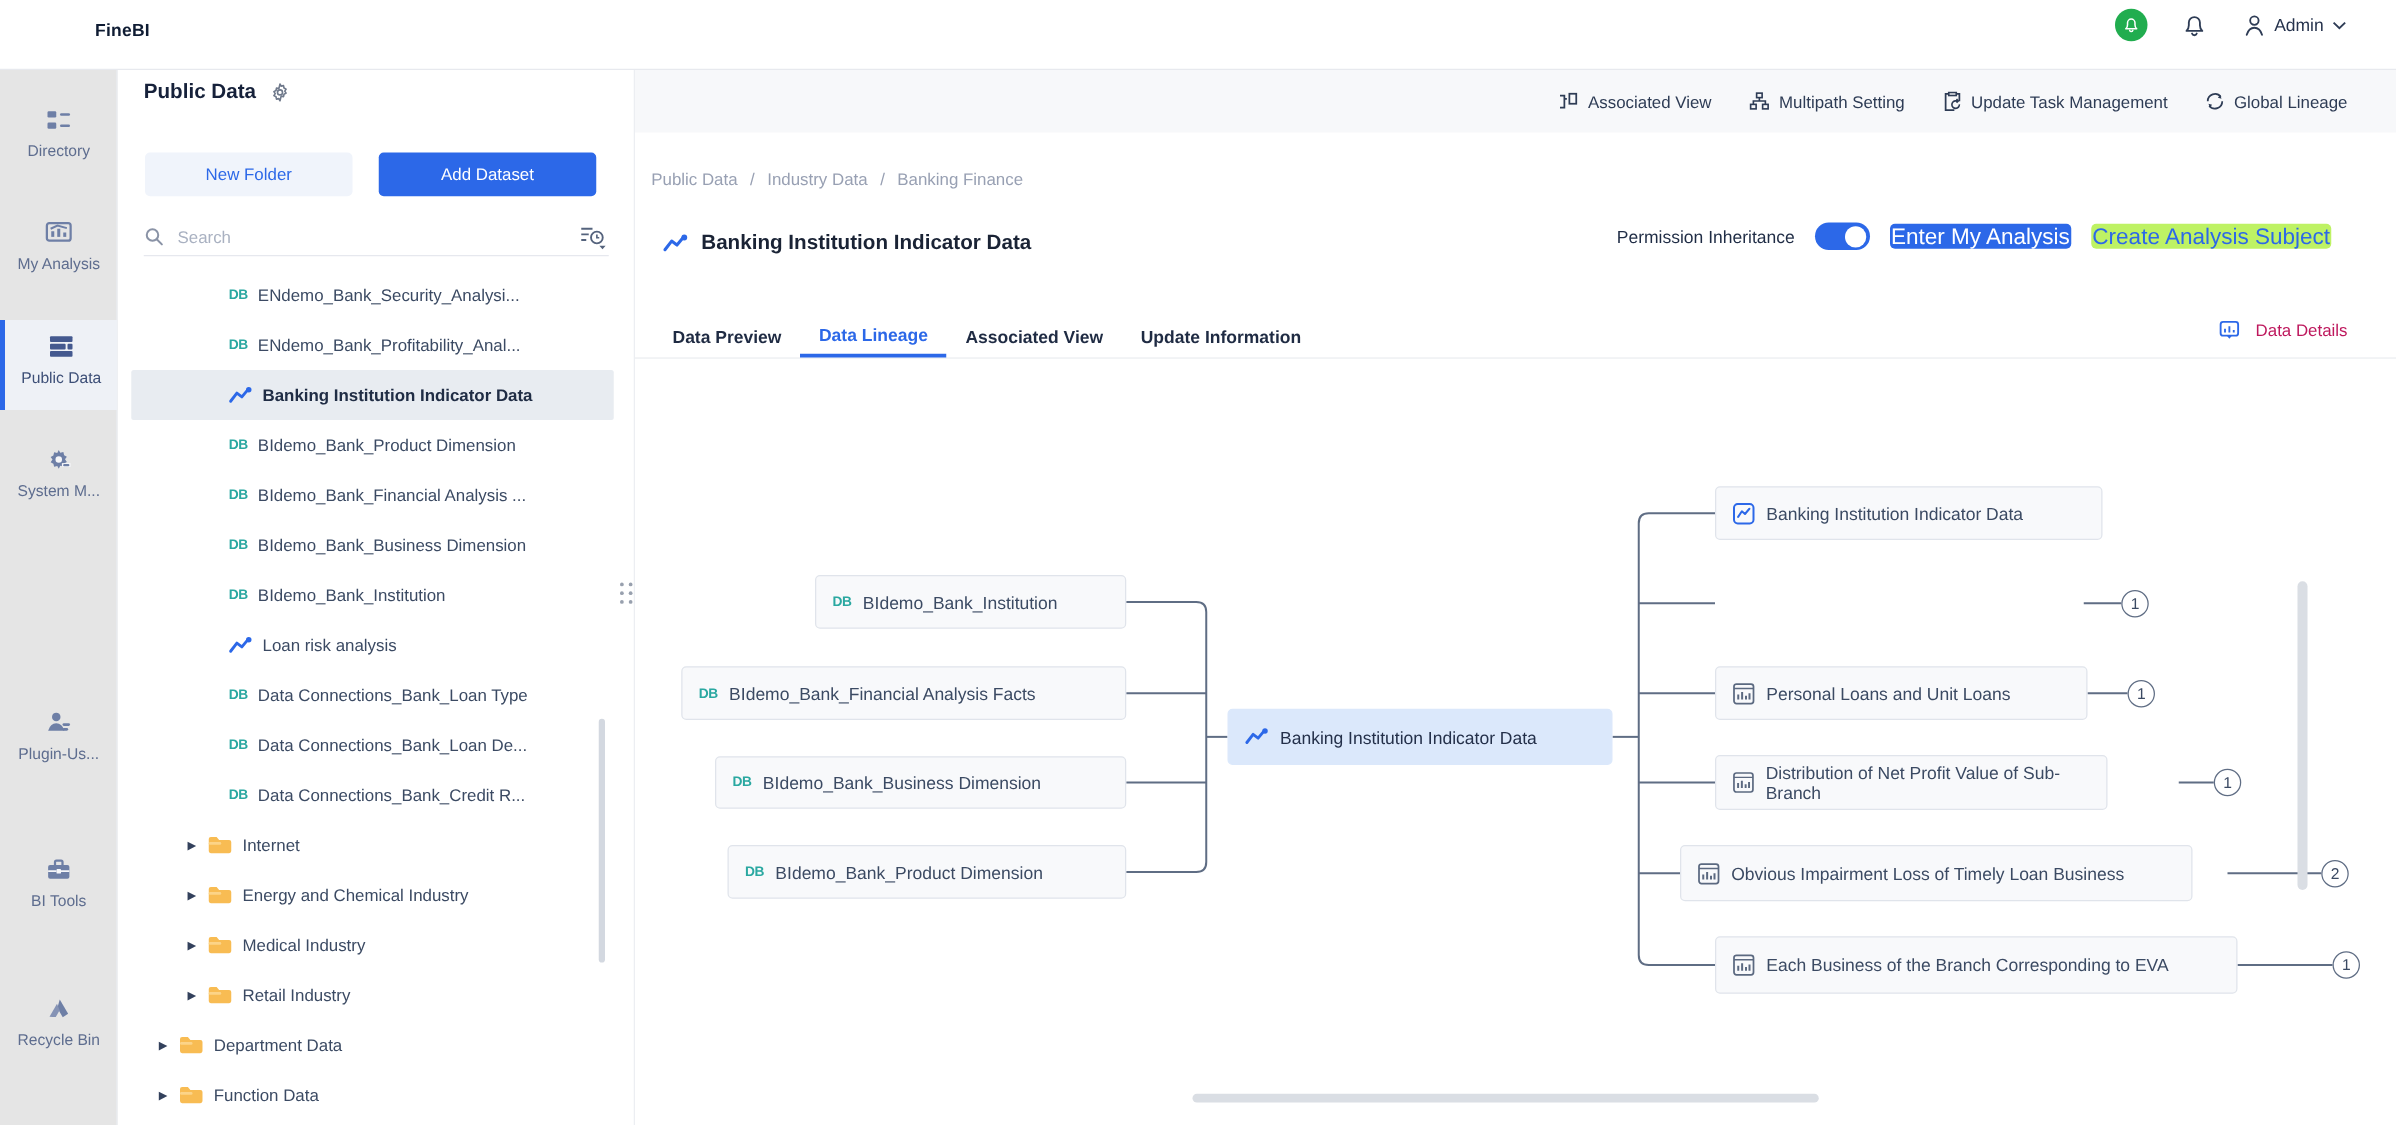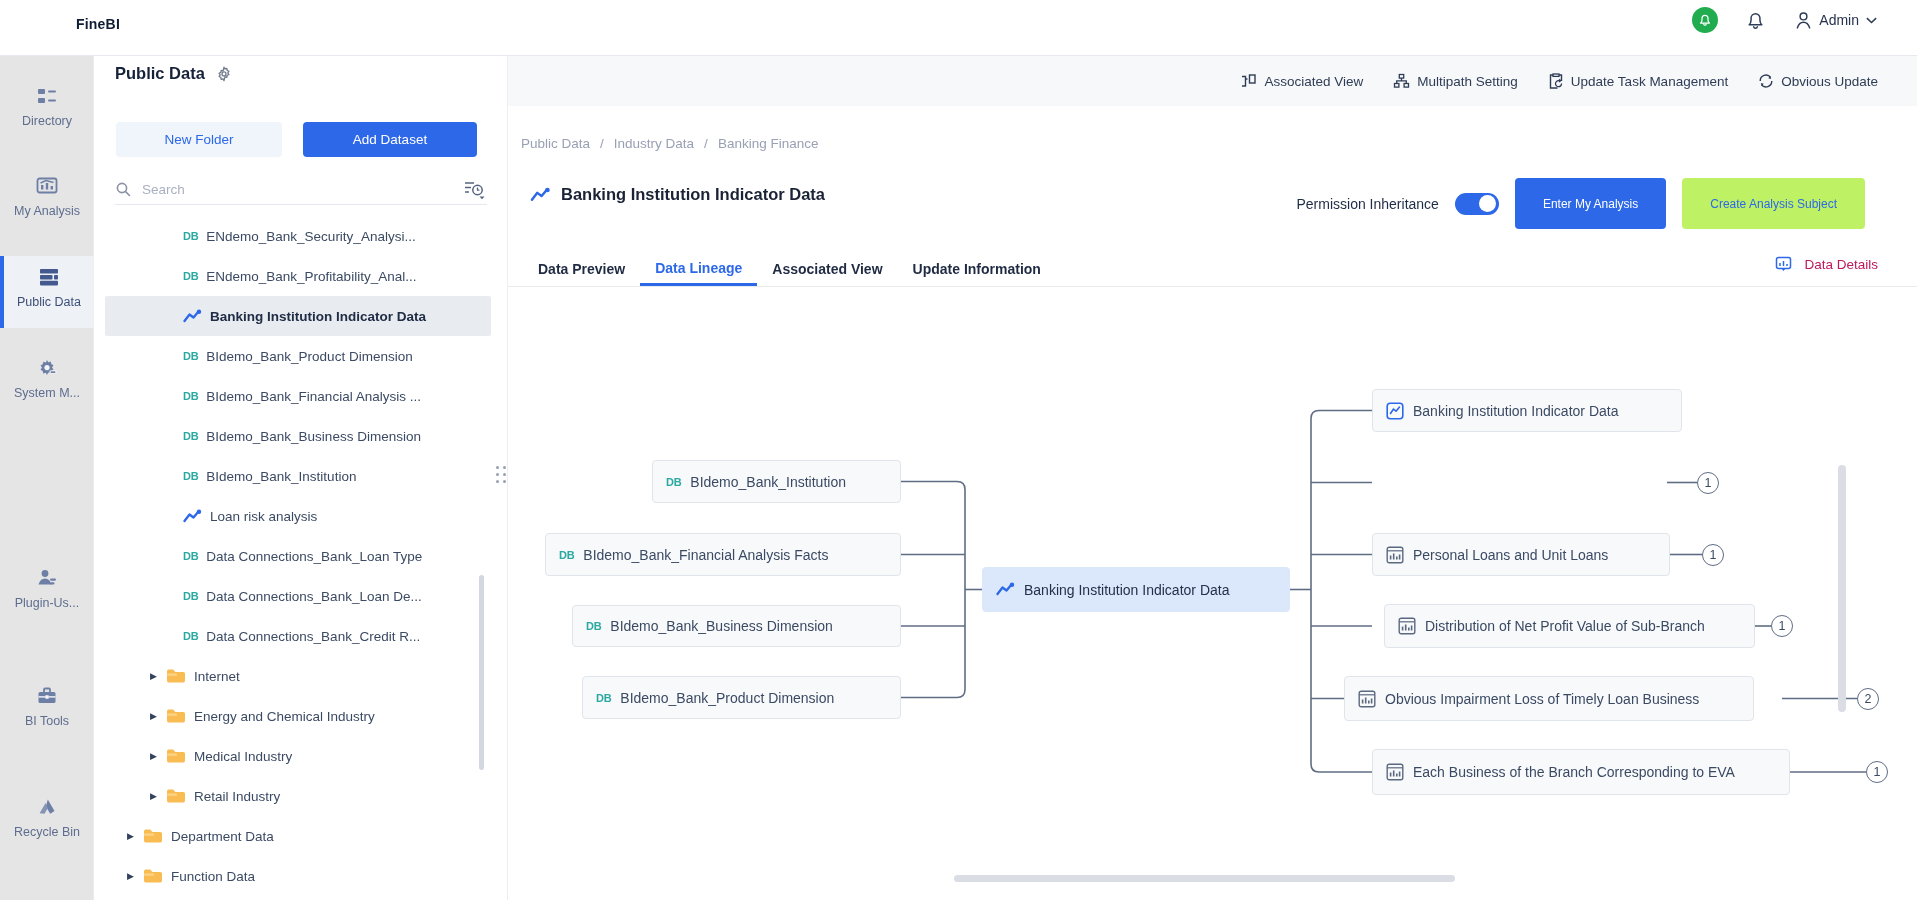--- a/index.html
+++ b/index.html
@@ -52,21 +52,21 @@
   .strip { position:absolute; left:0; top:0; width:1409px; height:50px; background:#f7f8fa; display:flex; align-items:center; justify-content:flex-end; padding-right:39px; gap:30px; }
   .tool-item { display:flex; align-items:center; gap:7px; font-size:13.5px; color:#2e3c55; cursor:pointer; }
   .crumbs { position:absolute; left:13px; top:80px; display:flex; align-items:center; gap:10px; font-size:13.5px; color:#98a0b3; }
   .crumbs span.c { cursor:pointer; }
   .title-row { position:absolute; left:22px; top:129px; display:flex; align-items:center; gap:10px; }
   .title-row .t { font-size:16.5px; font-weight:700; color:#1a2335; }
   .head-right { position:absolute; right:52px; top:122px; display:flex; align-items:center; gap:16px; }
   .perm-label { font-size:14px; color:#1f2c45; }
   .toggle { width:44px; height:22px; border-radius:11px; background:#2c68e8; position:relative; cursor:pointer; }
   .toggle .knob { position:absolute; right:3px; top:2.5px; width:17px; height:17px; border-radius:50%; background:#fff; }
-  .hbtn { height:51px; display:flex; align-items:center; justify-content:center; border-radius:4px; font-size:12px; padding:0 28px; cursor:pointer; }
+  .hbtn { height:20px; display:flex; align-items:center; justify-content:center; border-radius:4px; font-size:18px; padding:0 1px; cursor:pointer; }
   .hbtn.solid { background:#2c68e8; color:#fff; }
   .hbtn.soft  { background:#bef264; color:#2c68e8; }
 
   .tabbar { position:absolute; left:0; top:196px; width:1409px; height:35px; border-bottom:1px solid #e8eaee; display:flex; padding-left:15px; }
   .tab { padding:0 15px; font-size:14px; font-weight:700; color:#1f2b43; display:flex; align-items:center; cursor:pointer; }
   .tab.active { color:#2c68e8; border-bottom:3px solid #2c68e8; }
   .details-link { position:absolute; right:39px; top:200px; display:flex; align-items:center; gap:12px; color:#be185d; font-size:13.5px; cursor:pointer; }
 
   
   .canvas { position:absolute; left:0; top:231px; width:1409px; height:613px; background:#fff; }
@@ -355,21 +355,21 @@
             <path d="M13.5 10.5 a3 3 0 1 1-3-2.8 h1.6 M11.2 6.2 l1.4 1.5-1.4 1.4" fill="none" stroke="#2e3c55" stroke-width="1.3"></path>
           </svg>
         <span>Update Task Management</span>
       </div>
       <div class="tool-item">
         <svg width="16" height="16" viewBox="0 0 16 16">
             <path d="M13.8 8 a5.8 5.8 0 0 1-10.4 3.6 M2.2 8 a5.8 5.8 0 0 1 10.4-3.6" fill="none" stroke="#2e3c55" stroke-width="1.4"></path>
             <polygon points="12.2,3 13.2,6 10.3,5.2" fill="#2e3c55"></polygon>
             <polygon points="3.8,13 2.8,10 5.7,10.8" fill="#2e3c55"></polygon>
           </svg>
-        <span>Obvious Update</span>
+        <span>Global Lineage</span>
       </div>
     </div>
 
     <div class="crumbs">
       <span class="c">Public Data</span>
       <span>/</span>
       <span class="c">Industry Data</span>
       <span>/</span>
       <span class="c">Banking Finance</span>
     </div>
@@ -465,21 +465,21 @@
         <svg width="18" height="18" viewBox="0 0 18 18">
             <rect x="1.2" y="1.2" width="15.6" height="15.6" rx="2" fill="none" stroke="#5b6980" stroke-width="1.4"></rect>
             <line x1="1.2" y1="4.8" x2="16.8" y2="4.8" stroke="#5b6980" stroke-width="1.2"></line>
             <line x1="4.6" y1="13.5" x2="4.6" y2="9.5" stroke="#5b6980" stroke-width="1.6"></line>
             <line x1="7.7" y1="13.5" x2="7.7" y2="7.5" stroke="#5b6980" stroke-width="1.6"></line>
             <line x1="10.8" y1="13.5" x2="10.8" y2="10.5" stroke="#5b6980" stroke-width="1.6"></line>
             <line x1="13.6" y1="13.5" x2="13.6" y2="8.5" stroke="#5b6980" stroke-width="1.6"></line>
           </svg>
         <span>Personal Loans and Unit Loans</span>
       </div>
-      <div class="node" style="left:864px; top:317px; width:371px; height:44px;margin-left:12px;">
+      <div class="node" style="left:864px; top:317px; width:314px; height:44px;">
         <svg width="18" height="18" viewBox="0 0 18 18">
             <rect x="1.2" y="1.2" width="15.6" height="15.6" rx="2" fill="none" stroke="#5b6980" stroke-width="1.4"></rect>
             <line x1="1.2" y1="4.8" x2="16.8" y2="4.8" stroke="#5b6980" stroke-width="1.2"></line>
             <line x1="4.6" y1="13.5" x2="4.6" y2="9.5" stroke="#5b6980" stroke-width="1.6"></line>
             <line x1="7.7" y1="13.5" x2="7.7" y2="7.5" stroke="#5b6980" stroke-width="1.6"></line>
             <line x1="10.8" y1="13.5" x2="10.8" y2="10.5" stroke="#5b6980" stroke-width="1.6"></line>
             <line x1="13.6" y1="13.5" x2="13.6" y2="8.5" stroke="#5b6980" stroke-width="1.6"></line>
           </svg>
         <span>Distribution of Net Profit Value of Sub-Branch</span>
       </div>

